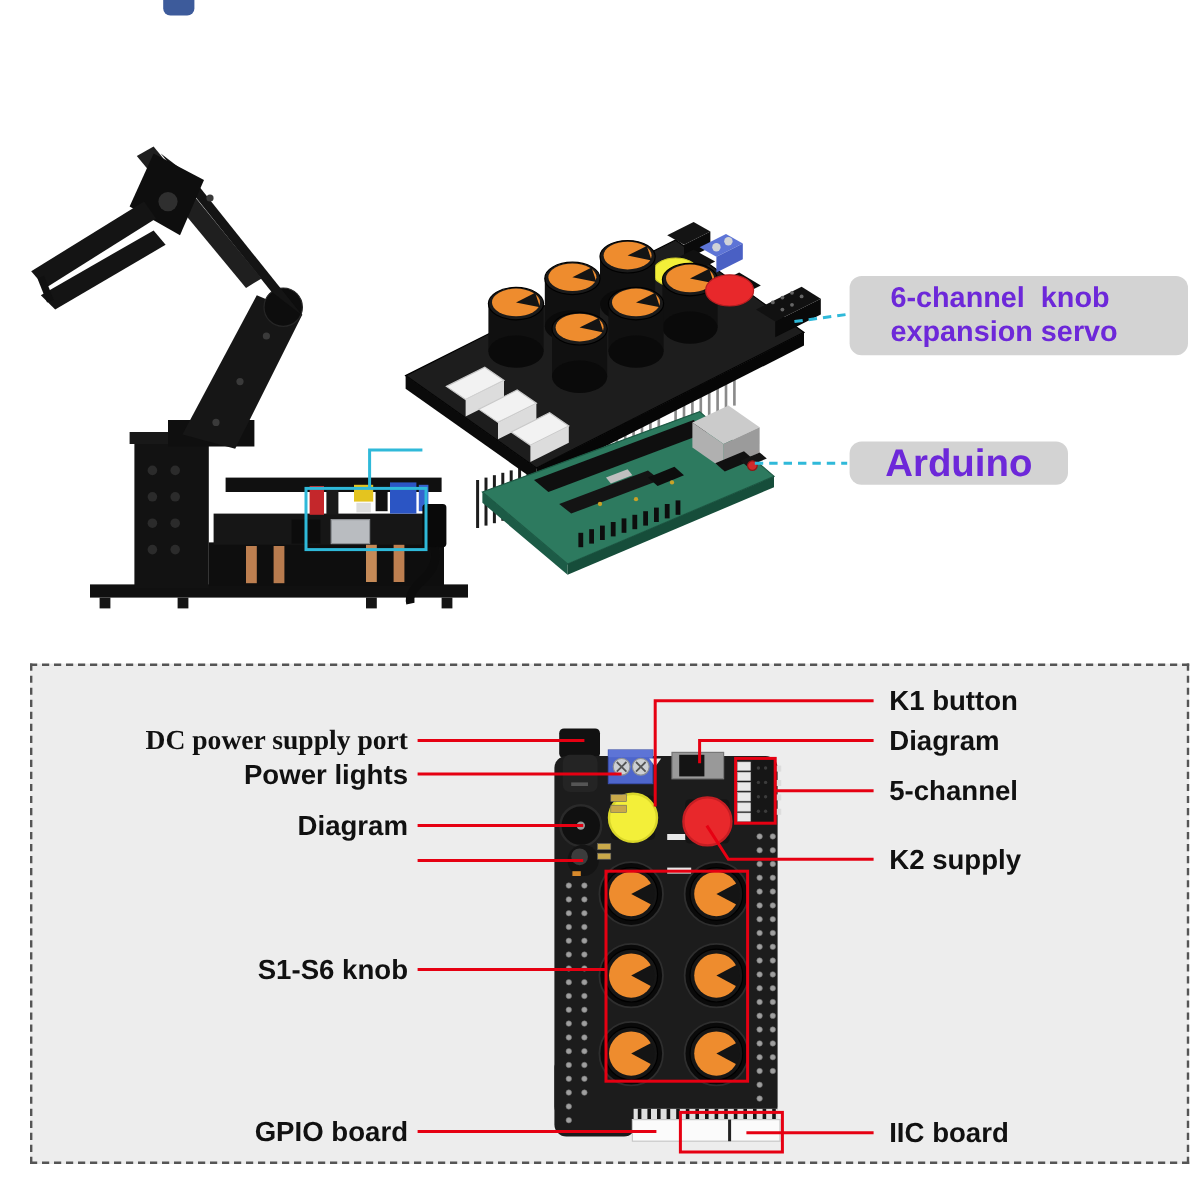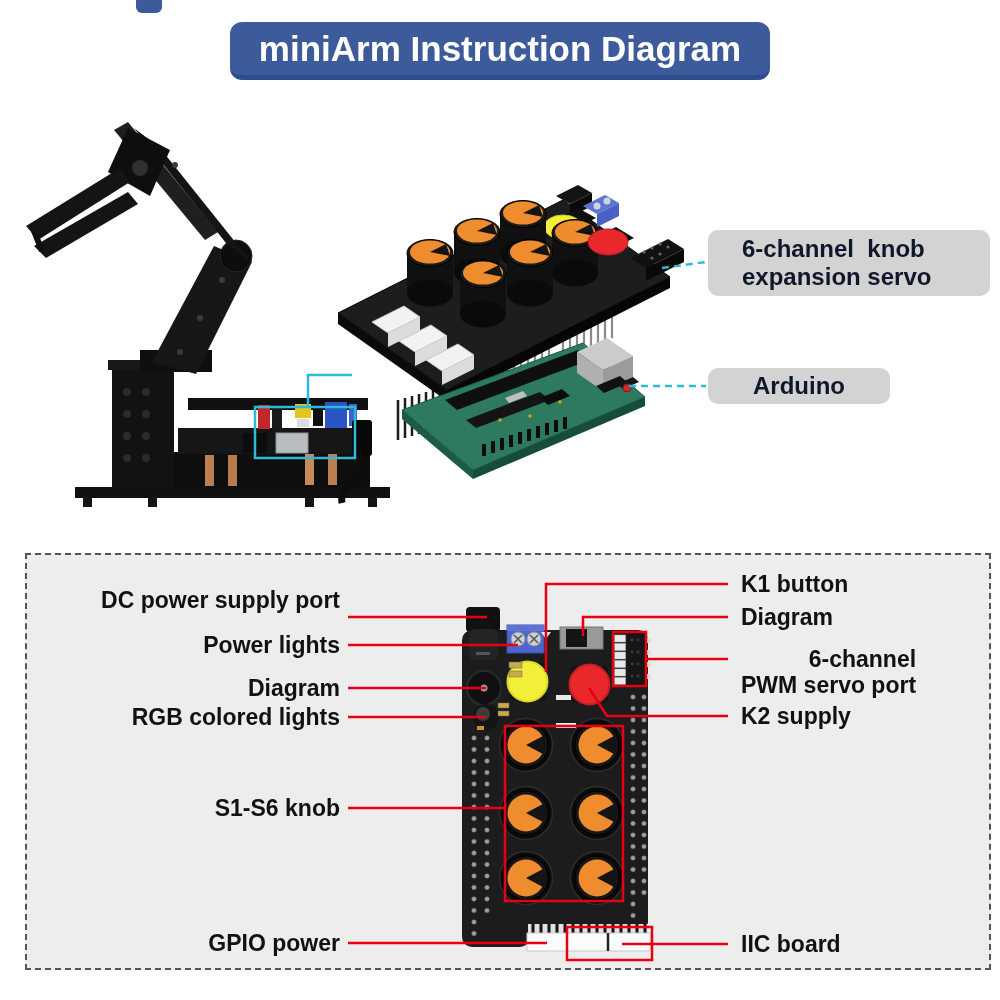--- a/index.html
+++ b/index.html
@@ -8,25 +8,25 @@
 
   
   #title-banner{position:absolute;left:230px;top:22px;width:540px;height:53px;
     background:var(--title-bg,#3d5b9b);border-bottom:5px solid #2e4d8e;border-radius:12px;
     color:#fff;font-size:35px;font-weight:bold;text-align:center;line-height:53px;}
   #corner-artifact{position:absolute;left:136px;top:-7px;width:26px;height:20px;
     background:var(--title-bg,#3d5b9b);border-radius:6px;}
 
   
   .callout-box{position:absolute;background:var(--callout-box-bg,#d3d3d3);border-radius:10px;
-    font-weight:bold;color:#0f172a;}
+    font-weight:bold;color:#6d28d9;}
   #box-expansion{left:708px;top:230px;width:282px;height:66px;font-size:24px;line-height:28px;
     padding-top:5px;box-sizing:border-box;}
   #box-expansion .ln{margin-left:34px;white-space:pre;}
-  #box-arduino{left:708px;top:368px;width:182px;height:36px;font-size:24px;line-height:36px;
+  #box-arduino{left:708px;top:368px;width:182px;height:36px;font-size:32px;line-height:36px;
     text-align:center;}
 
   
   #lower-panel{position:absolute;left:25px;top:553px;width:966px;height:417px;
     background:var(--panel-bg,#ededed);border:2px dashed #555;box-sizing:border-box;}
 
   
   .lbl{position:absolute;font-size:23px;font-weight:bold;line-height:26px;white-space:nowrap;color:#111;}
   .lbl-left{right:660px;text-align:right;}
   .lbl-right{left:741px;text-align:right;}
@@ -40,21 +40,20 @@
   .k1-fill{fill:var(--k1-yellow,#f3ef39);}
   .k2-fill{fill:var(--k2-red,#e8282b);}
   .ard-fill{fill:var(--arduino-green,#2d7a5f);}
 </style>
 </head>
 <body>
 
 <div id="page">
 
   <div id="corner-artifact"></div>
-  <div id="title-banner">miniArm Instruction Diagram</div>
 
   <div id="lower-panel"></div>
 
   <svg id="gfx" viewBox="0 0 1000 1000">
 
     <g>
 
       <rect x="75" y="487" width="315" height="11" fill="#101010"></rect>
       <rect x="83" y="498" width="9" height="9" fill="#151515"></rect>
       <rect x="148" y="498" width="9" height="9" fill="#151515"></rect>
@@ -464,29 +463,27 @@
       <line x1="622" y1="944" x2="728" y2="944" class="leader"></line>
     </g>
   </svg>
 
   <div id="box-expansion" class="callout-box">
     <div class="ln">6-channel  knob</div>
     <div class="ln">expansion servo</div>
   </div>
   <div id="box-arduino" class="callout-box">Arduino</div>
 
-  <div class="lbl lbl-left" style="top:587px;">DC power supply port</div>
+  <div class="lbl lbl-left" style="top:604px;font-family:Liberation Serif, serif;">DC power supply port</div>
   <div class="lbl lbl-left" style="top:632px;">Power lights</div>
   <div class="lbl lbl-left" style="top:675px;">Diagram</div>
-  <div class="lbl lbl-left" style="top:704px;">RGB colored lights</div>
   <div class="lbl lbl-left" style="top:795px;">S1-S6 knob</div>
-  <div class="lbl lbl-left" style="top:930px;">GPIO power</div>
+  <div class="lbl lbl-left" style="top:930px;">GPIO board</div>
 
   <div class="lbl lbl-right" style="top:571px;">K1 button</div>
   <div class="lbl lbl-right" style="top:604px;">Diagram</div>
   <div class="lbl lbl-right" style="top:646px;">
-    <div>6-channel</div>
-    <div>PWM servo port</div>
+    <div>5-channel</div>
   </div>
   <div class="lbl lbl-right" style="top:703px;">K2 supply</div>
   <div class="lbl lbl-right" style="top:931px;">IIC board</div>
 
 </div>
 
 </body></html>

